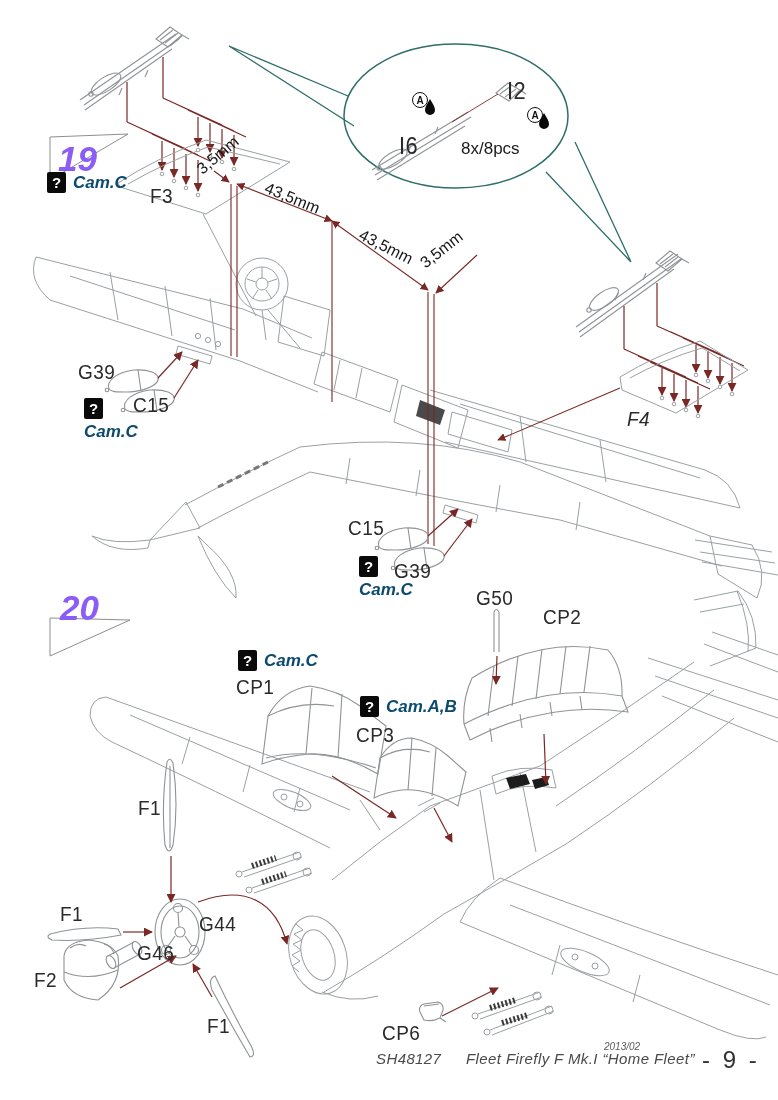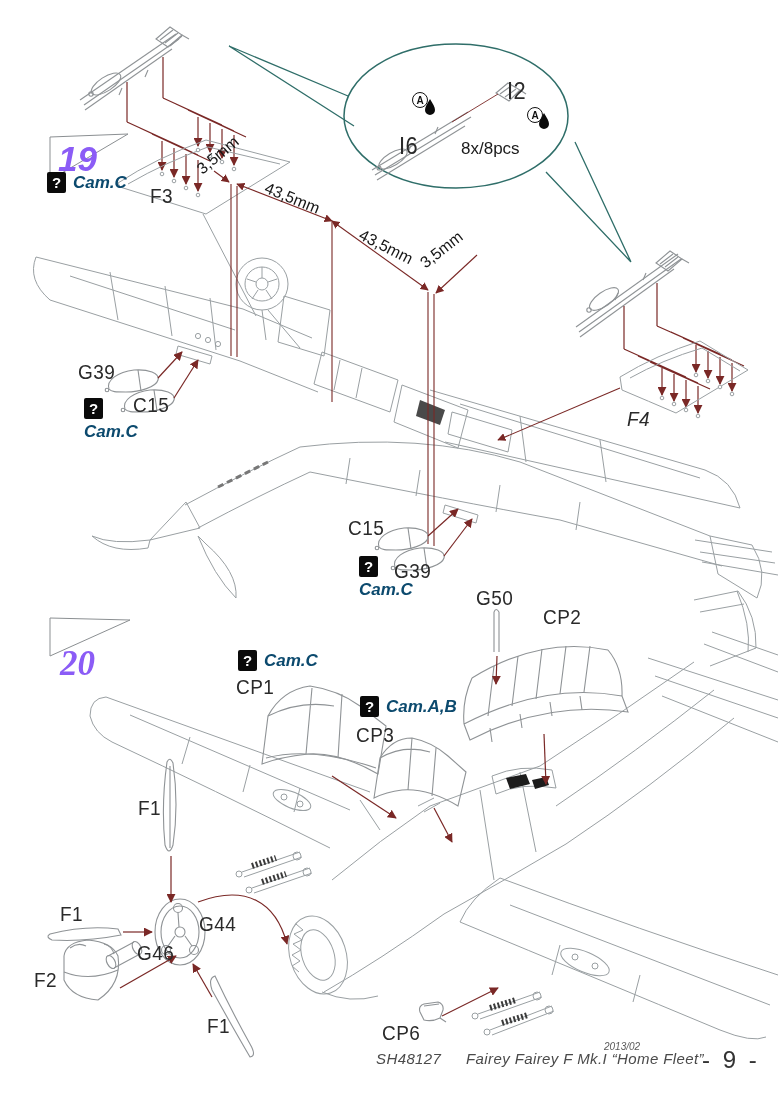--- a/index.html
+++ b/index.html
@@ -376,21 +376,21 @@
   <span class="qbox">?</span>
   <span class="camtxt">Cam.C</span>
 </div>
 
 <div class="lbl part part-big" style="left:399px;top:97px;margin-top:36px;">I6</div>
 <div class="lbl part part-big" style="left:507px;top:78px;">I2</div>
 <div class="acirc" style="left:412px;top:92px;">A</div>
 <div class="acirc" style="left:527px;top:107px;">A</div>
 <div class="lbl qty" style="left:449px;top:139px;">8x/8pcs</div>
 
-<div class="lbl stepnum" style="left:60px;top:644px;font-family:Liberation Serif, serif;">20</div>
+<div class="lbl stepnum" style="left:60px;top:588px;">20</div>
 <div class="lbl cam" style="left:238px;top:650px;">
   <span class="qbox">?</span>
   <span class="camtxt">Cam.C</span>
 </div>
 <div class="lbl part" style="left:236px;top:676px;">CP1</div>
 <div class="lbl cam" style="left:360px;top:696px;">
   <span class="qbox">?</span>
   <span class="camtxt">Cam.A,B</span>
 </div>
 <div class="lbl part" style="left:356px;top:724px;">CP3</div>
@@ -398,17 +398,17 @@
 <div class="lbl part" style="left:543px;top:606px;">CP2</div>
 <div class="lbl part" style="left:138px;top:797px;">F1</div>
 <div class="lbl part" style="left:60px;top:903px;">F1</div>
 <div class="lbl part" style="left:34px;top:969px;">F2</div>
 <div class="lbl part" style="left:137px;top:942px;">G46</div>
 <div class="lbl part" style="left:199px;top:913px;">G44</div>
 <div class="lbl part" style="left:207px;top:1015px;">F1</div>
 <div class="lbl part" style="left:382px;top:1022px;">CP6</div>
 
 <div class="lbl foot" style="left:376px;top:1050px;">SH48127</div>
-<div class="lbl foot" style="left:466px;top:1050px;">Fairey Fairey F Mk.I “Home Fleet”</div>
+<div class="lbl foot" style="left:466px;top:1050px;">Fleet Firefly F Mk.I “Home Fleet”</div>
 <div class="lbl foot-small" style="left:604px;top:1041px;">2013/02</div>
 <div class="lbl pageno" style="left:702px;top:1046px;">- 9 -</div>
 
 </div>
 
 </body></html>

